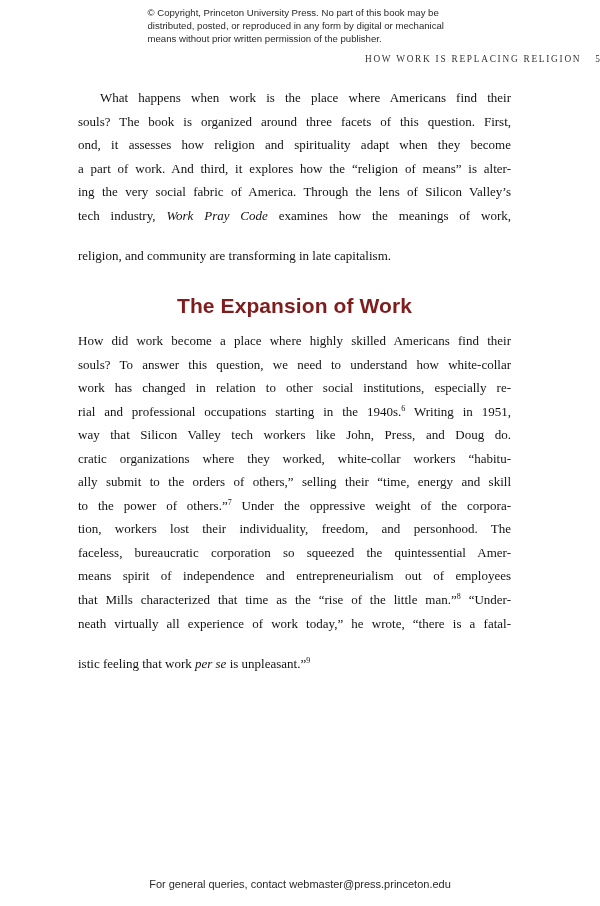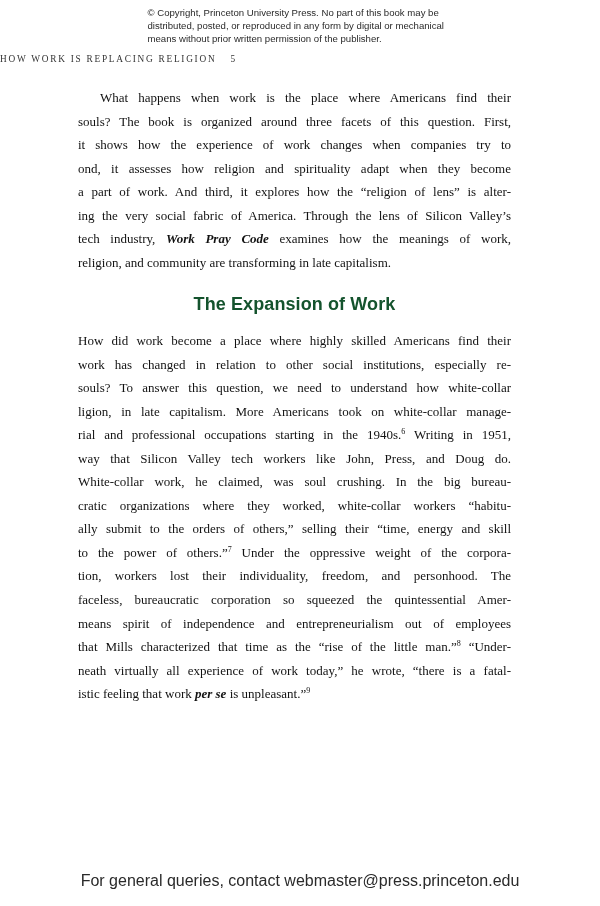--- a/index.html
+++ b/index.html
@@ -45,21 +45,21 @@
     display: block;
     white-space: nowrap;
   }
 
   
   .running-head {
     position: absolute;
     top: 54px;
     left: 0;
     right: 0;
-    text-align: left;
+    text-align: right;
     font-family: "Liberation Serif", "DejaVu Serif", serif;
     font-size: 9.3px;
     letter-spacing: 1.75px;
     color: #333333;
     white-space: nowrap;
   }
   .running-head .rh-title { }
   .running-head .rh-page {
     margin-left: 14px;
     letter-spacing: 0;
@@ -88,41 +88,42 @@
 
   
   .ln {
     display: block;
     text-align: justify;
     text-align-last: justify;
     white-space: pre-wrap;
   }
   .ln.last {
     text-align-last: left;
+    margin-top: 17px;
   }
   .ln.first-indent {
     text-indent: 22px;
   }
 
-  i, .ital { font-style: italic; font-weight: bold; }
+  i, .ital { font-style: italic; }
 
   sup {
     font-size: 0.62em;
     vertical-align: super;
     line-height: 0;
   }
 
   
   h2.section-heading {
     margin: 0;
     font-family: "Liberation Sans", "DejaVu Sans", sans-serif;
-    font-size: 18px;
+    font-size: 21px;
     font-weight: bold;
     text-align: center;
-    color: #14532d;
+    color: #7f1d1d;
     letter-spacing: 0.1px;
   }
   .heading-wrap {
     position: absolute;
     left: 78px;
     top: 294px;
     width: 433px;
   }
 
   .par-block-2 {
@@ -133,21 +134,21 @@
   }
 
   
   .footer-note {
     position: absolute;
     bottom: 16px;
     left: 0;
     right: 0;
     text-align: center;
     font-family: "Liberation Sans", "DejaVu Sans", sans-serif;
-    font-size: 16px;
+    font-size: 11px;
     color: #2a2a2a;
     white-space: nowrap;
   }
 </style>
 </head>
 <body>
 
 <div class="page">
 
   <div class="copyright-block">
@@ -159,42 +160,39 @@
   </div>
 
   <div class="running-head">
     <span class="rh-title">HOW WORK IS REPLACING RELIGION</span><span class="rh-page">5</span>
   </div>
 
   <div class="textcolumn">
     <p class="body-par">
       <span class="ln first-indent">What happens when work is the place where Americans find their</span>
       <span class="ln">souls? The book is organized around three facets of this question. First,</span>
-      <span class="ln">it shows how the experience of work changes when companies try to</span>
       <span class="ln">ond, it assesses how religion and spirituality adapt when they become</span>
-      <span class="ln">a part of work. And third, it explores how the “religion of lens” is alter-</span>
+      <span class="ln">a part of work. And third, it explores how the “religion of means” is alter-</span>
       <span class="ln">ing the very social fabric of America. Through the lens of Silicon Valley’s</span>
       <span class="ln"><span>tech industry, </span><i>Work Pray Code</i><span> examines how the meanings of work,</span></span>
       <span class="ln last">religion, and community are transforming in late capitalism.</span>
     </p>
   </div>
 
   <div class="heading-wrap">
     <h2 class="section-heading">The Expansion of Work</h2>
   </div>
 
   <div class="par-block-2">
     <p class="body-par flush">
       <span class="ln">How did work become a place where highly skilled Americans find their</span>
+      <span class="ln">souls? To answer this question, we need to understand how white-collar</span>
       <span class="ln">work has changed in relation to other social institutions, especially re-</span>
-      <span class="ln">souls? To answer this question, we need to understand how white-collar</span>
-      <span class="ln">ligion, in late capitalism. More Americans took on white-collar manage-</span>
       <span class="ln"><span>rial and professional occupations starting in the 1940s.</span><sup>6</sup><span> Writing in 1951,</span></span>
       <span class="ln">way that Silicon Valley tech workers like John, Press, and Doug do.</span>
-      <span class="ln">White-collar work, he claimed, was soul crushing. In the big bureau-</span>
       <span class="ln">cratic organizations where they worked, white-collar workers “habitu-</span>
       <span class="ln">ally submit to the orders of others,” selling their “time, energy and skill</span>
       <span class="ln"><span>to the power of others.”</span><sup>7</sup><span> Under the oppressive weight of the corpora-</span></span>
       <span class="ln">tion, workers lost their individuality, freedom, and personhood. The</span>
       <span class="ln">faceless, bureaucratic corporation so squeezed the quintessential Amer-</span>
       <span class="ln">means spirit of independence and entrepreneurialism out of employees</span>
       <span class="ln"><span>that Mills characterized that time as the “rise of the little man.”</span><sup>8</sup><span> “Under-</span></span>
       <span class="ln">neath virtually all experience of work today,” he wrote, “there is a fatal-</span>
       <span class="ln last"><span>istic feeling that work </span><i>per se</i><span> is unpleasant.”</span><sup>9</sup></span>
     </p>

